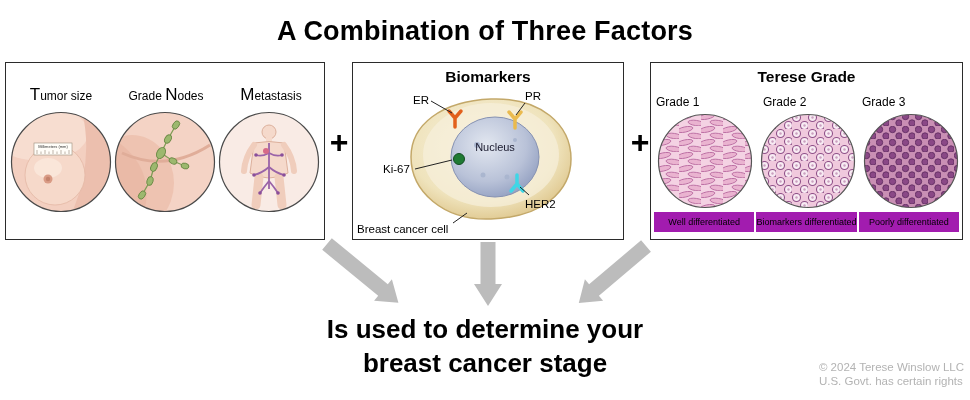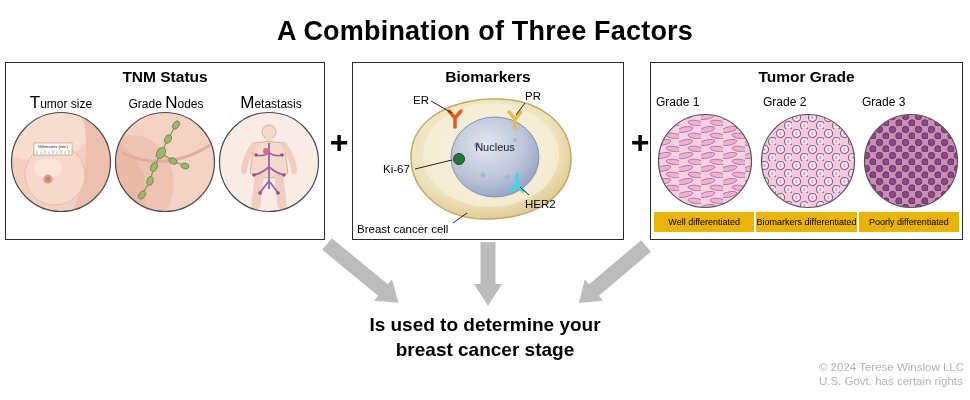--- a/index.html
+++ b/index.html
@@ -4,50 +4,49 @@
 <style>
   *{margin:0;padding:0;box-sizing:border-box}
   html,body{background:#fff}
   body{width:970px;height:400px;font-family:"Liberation Sans",sans-serif;position:relative;overflow:hidden;color:#000}
   .stage{position:absolute;left:0;top:0;width:970px;height:400px}
   .main-title{position:absolute;top:16px;left:0;width:100%;text-align:center;font-size:27px;font-weight:bold;letter-spacing:.2px}
   .panel{position:absolute;top:62px;height:178px;border:1.6px solid #2b2b2b;background:#fff}
   .panel-title{position:absolute;top:5px;left:0;width:100%;text-align:center;font-size:15.5px;font-weight:bold}
   
   .panel-tnm{left:5px;width:320px}
-  .tnm-col{position:absolute;top:30px;width:106px;text-align:center}
+  .tnm-col{position:absolute;top:22px;width:106px;text-align:center}
   .tnm-col .lbl{font-size:12px;white-space:nowrap}
   .tnm-col .lbl .big{font-size:17px}
   .tnm-circle{position:absolute;top:48px;width:102px;height:102px}
   
   .panel-bio{left:352px;width:272px}
   
   .panel-grade{left:650px;width:313px}
   .grade-lbl{position:absolute;top:32px;width:98px;text-align:left;font-size:12px}
   .grade-circle{position:absolute;top:50px;width:96px;height:96px}
   .caption-bar{position:absolute;left:3px;right:3px;bottom:7px;height:20px;display:flex;gap:2px}
-  .caption-cell{flex:1;background:#eab308;font-size:9px;line-height:20px;text-align:center;white-space:nowrap;overflow:hidden}
+  .caption-cell{flex:1;background:#a21caf;font-size:9px;line-height:20px;text-align:center;white-space:nowrap;overflow:hidden}
   .plus{position:absolute;top:124px;width:26px;text-align:center;font-size:32px;font-weight:bold}
   .plus-left{left:326px}
   .plus-right{left:627px}
   .arrows{position:absolute;left:0;top:238px;width:970px;height:85px}
-  .conclusion{position:absolute;top:312px;left:0;width:100%;text-align:center;font-size:19px;font-weight:bold;line-height:1.32}
+  .conclusion{position:absolute;top:312px;left:0;width:100%;text-align:center;font-size:26px;font-weight:bold;line-height:1.32}
   .copyright{position:absolute;right:6px;top:360px;text-align:left;font-size:11.5px;line-height:1.25;color:#b3b3b3}
   svg{display:block}
   svg text{font-family:"Liberation Sans",sans-serif}
 </style>
 </head>
 <body>
 
 <div class="stage">
 
   <div class="main-title">A Combination of Three Factors</div>
 
   <div class="panel panel-tnm">
-    <div class="panel-title">TNM Status</div>
 
     <div class="tnm-col" style="left:2px">
       <span class="lbl"><span></span><span class="big">T</span><span>umor size</span></span>
     </div>
     <div class="tnm-col" style="left:107px">
       <span class="lbl"><span>Grade </span><span class="big">N</span><span>odes</span></span>
     </div>
     <div class="tnm-col" style="left:212px">
       <span class="lbl"><span></span><span class="big">M</span><span>etastasis</span></span>
     </div>
@@ -202,21 +201,21 @@
       <text x="28" y="88" font-size="11.5">Ki-67</text>
       <text x="140" y="66" font-size="11" text-anchor="middle" fill="#1a1a2e">Nucleus</text>
       <text x="170" y="123" font-size="11.5">HER2</text>
       <text x="2" y="148" font-size="11.5">Breast cancer cell</text>
     </svg>
   </div>
 
   <div class="plus plus-right">+</div>
 
   <div class="panel panel-grade">
-    <div class="panel-title">Tumor Grade</div>
+    <div class="panel-title">Terese Grade</div>
 
     <div class="grade-lbl" style="left:5px">Grade 1</div>
     <div class="grade-lbl" style="left:112px">Grade 2</div>
     <div class="grade-lbl" style="left:211px">Grade 3</div>
 
     <svg class="grade-circle" style="left:6px" viewBox="0 0 96 96">
       <defs>
         <pattern id="pg1" width="22" height="13" patternUnits="userSpaceOnUse">
           <rect width="22" height="13" fill="#f4d2e3"></rect>
           <g stroke="#bb6da2" stroke-width="0.9" fill="#eab3d0">

